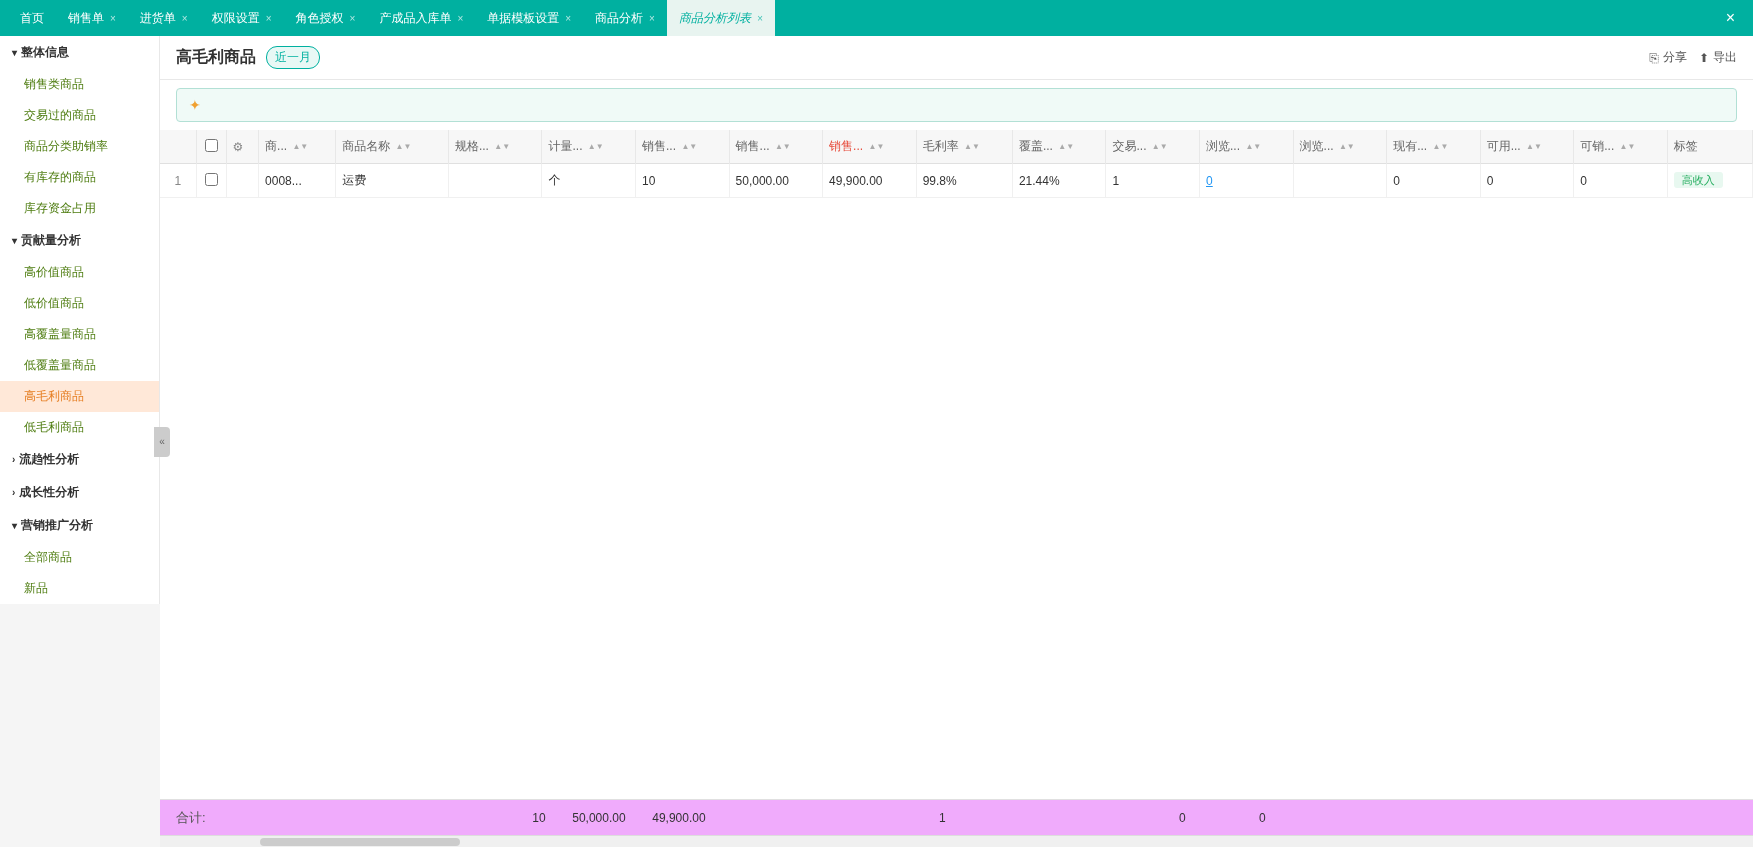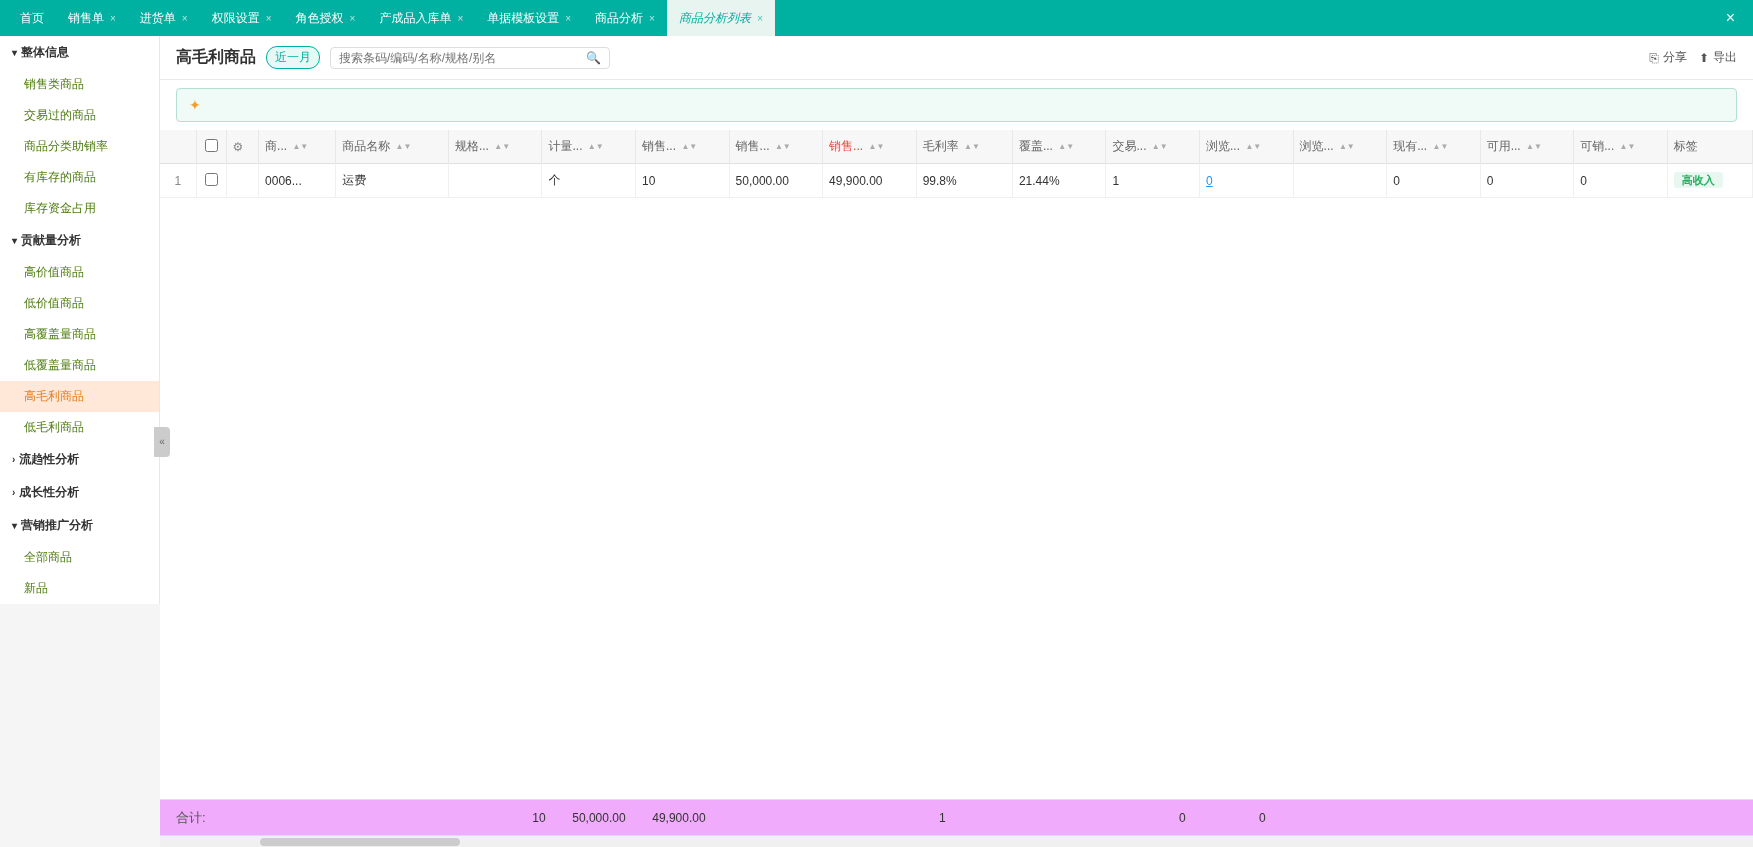--- a/index.html
+++ b/index.html
@@ -217,21 +217,20 @@
       border-right: 1px solid #f0f0f0;
       white-space: nowrap;
       font-size: 12px;
     }
     .tag-badge {
       background: #e8f8f0;
       color: #27ae60;
       padding: 2px 8px;
       border-radius: 3px;
       font-size: 11px;
-      font-weight: bold;
     }
     .link-style { color: #2196F3; text-decoration: underline; cursor: pointer; }
 
     
     .footer-total {
       border-top: 1px solid #e0e0e0;
       background: #f0abfc;
       padding: 8px 16px;
       display: flex;
       align-items: center;
@@ -375,24 +374,20 @@
       </div>
     </div>
     <div class="collapse-handle">«</div>
   </div>
 
   <div class="content-area">
 
     <div class="content-header">
       <span class="content-title">高毛利商品</span>
       <button class="time-filter-btn">近一月</button>
-      <div class="search-box">
-        <input type="text" placeholder="搜索条码/编码/名称/规格/别名" style="">
-        <span class="search-icon">🔍</span>
-      </div>
       <div class="header-actions">
         <div class="action-btn">
           <span>⎘</span>
           <span>分享</span>
         </div>
         <div class="action-btn">
           <span>⬆</span>
           <span>导出</span>
         </div>
       </div>
@@ -479,21 +474,21 @@
           </tr>
         </thead>
         <tbody id="table-body">
 
         <tr>
       <td class="num-col">1</td>
       <td class="checkbox-col">
         <input type="checkbox" style="">
       </td>
       <td></td>
-      <td>0006...</td>
+      <td>0008...</td>
       <td>运费</td>
       <td></td>
       <td>个</td>
       <td>10</td>
       <td>50,000.00</td>
       <td>49,900.00</td>
       <td>99.8%</td>
       <td>21.44%</td>
       <td>1</td>
       <td><span class="link-style">0</span></td>

